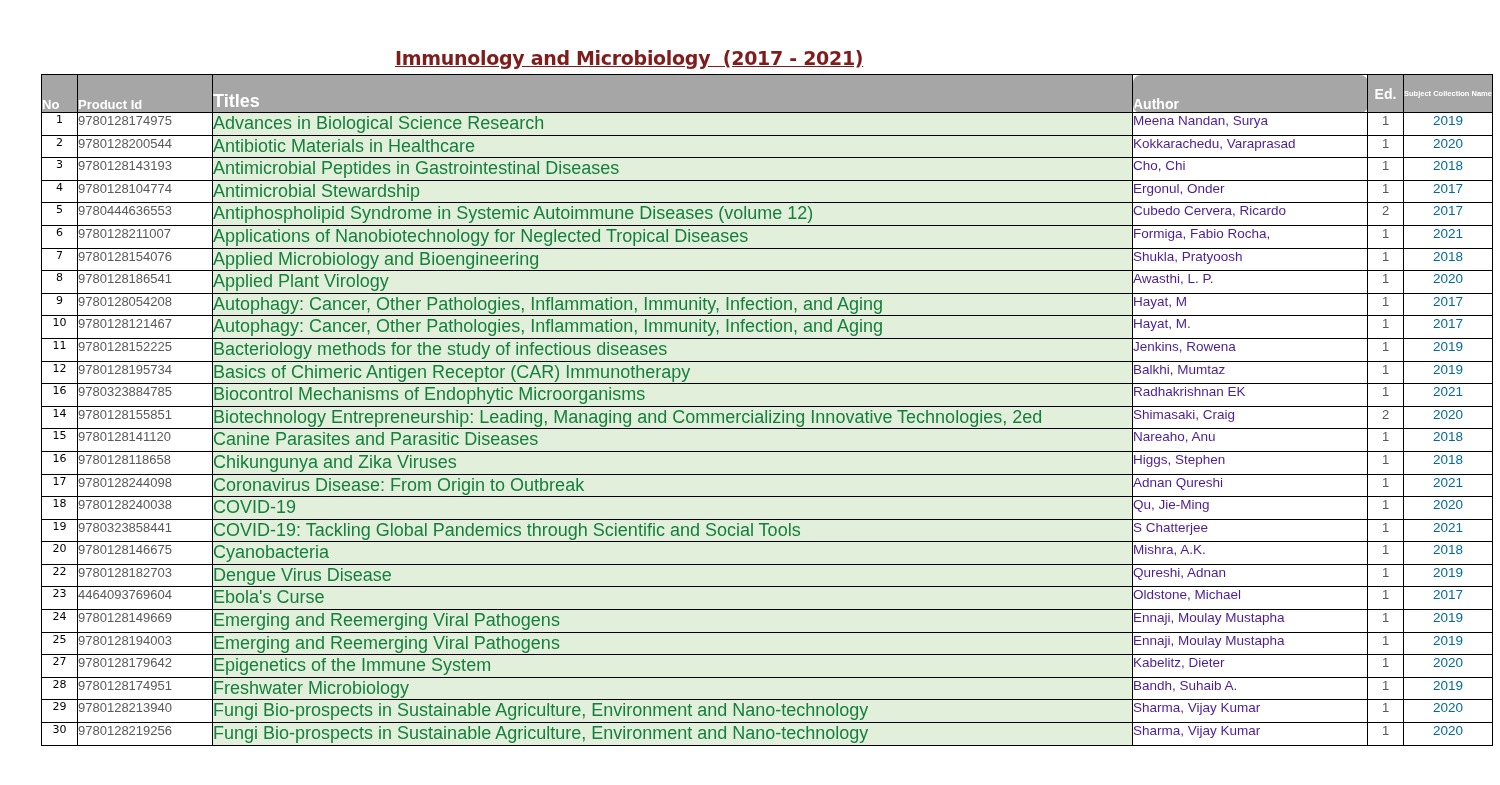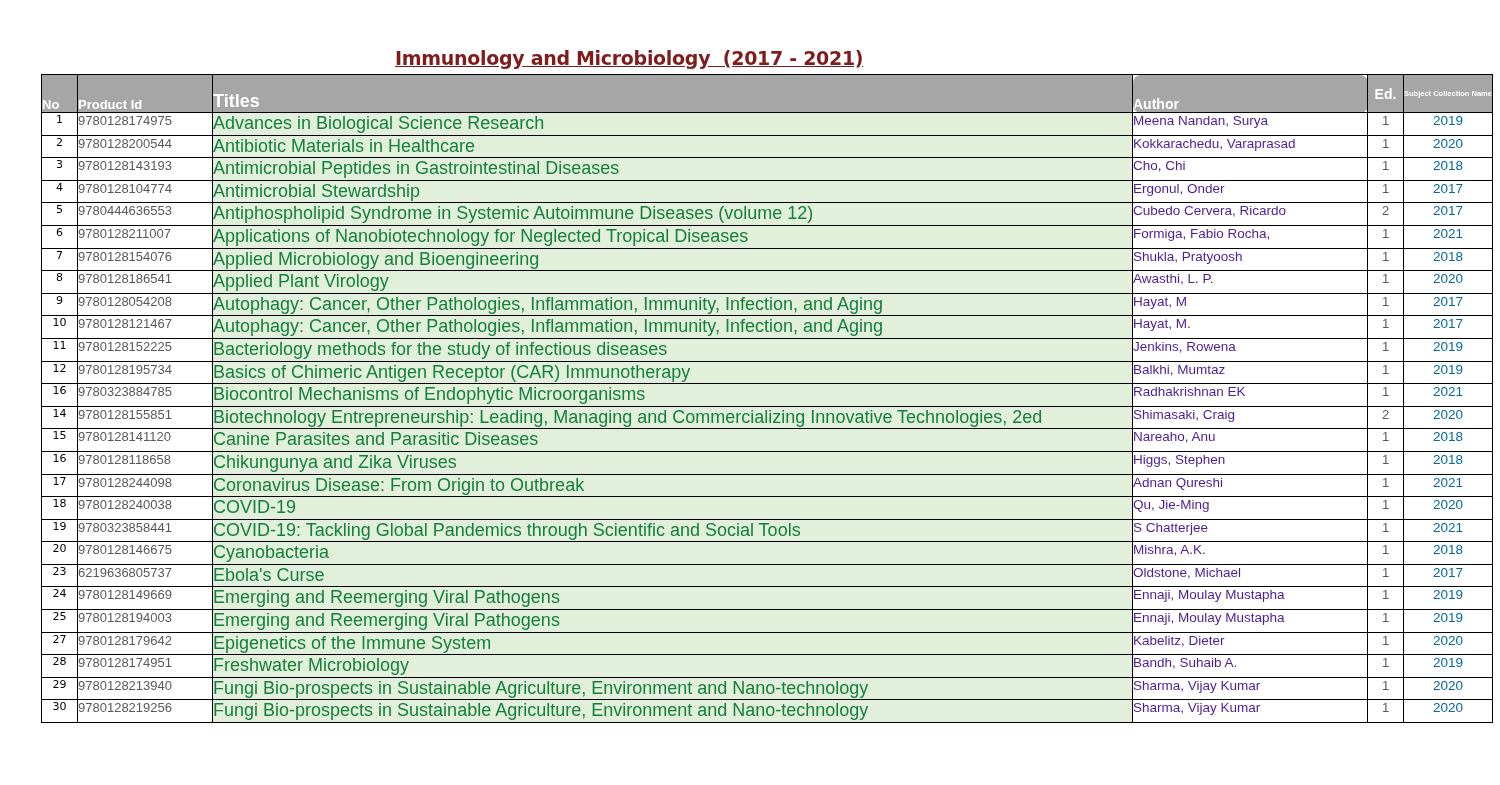--- a/index.html
+++ b/index.html
@@ -205,22 +205,30 @@
       </tr>
       <tr>
         <td class="c-no">20</td>
         <td class="c-pid">9780128146675</td>
         <td class="c-title">Cyanobacteria</td>
         <td class="c-author">Mishra, A.K.</td>
         <td class="c-ed">1</td>
         <td class="c-year">2018</td>
       </tr>
       <tr>
+        <td class="c-no">22</td>
+        <td class="c-pid">9780128182703</td>
+        <td class="c-title">Dengue Virus Disease</td>
+        <td class="c-author">Qureshi, Adnan</td>
+        <td class="c-ed">1</td>
+        <td class="c-year">2019</td>
+      </tr>
+      <tr>
         <td class="c-no">23</td>
-        <td class="c-pid">6219636805737</td>
+        <td class="c-pid">4464093769604</td>
         <td class="c-title">Ebola's Curse</td>
         <td class="c-author">Oldstone, Michael</td>
         <td class="c-ed">1</td>
         <td class="c-year">2017</td>
       </tr>
       <tr>
         <td class="c-no">24</td>
         <td class="c-pid">9780128149669</td>
         <td class="c-title">Emerging and Reemerging Viral Pathogens</td>
         <td class="c-author">Ennaji, Moulay Mustapha</td>

